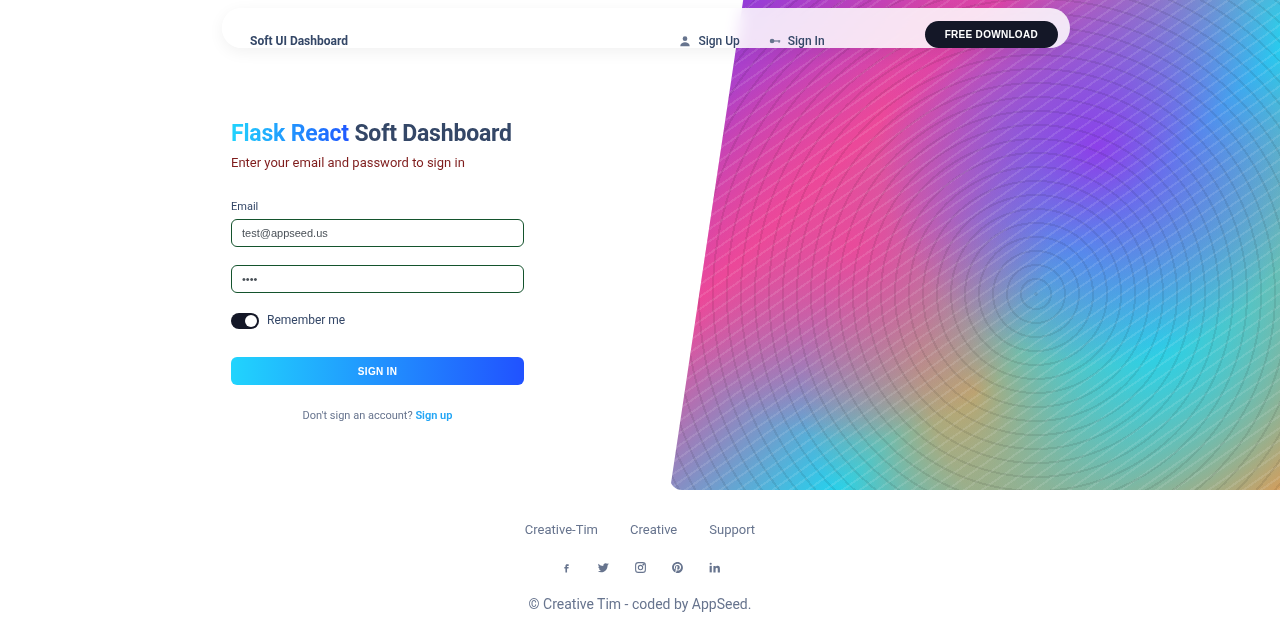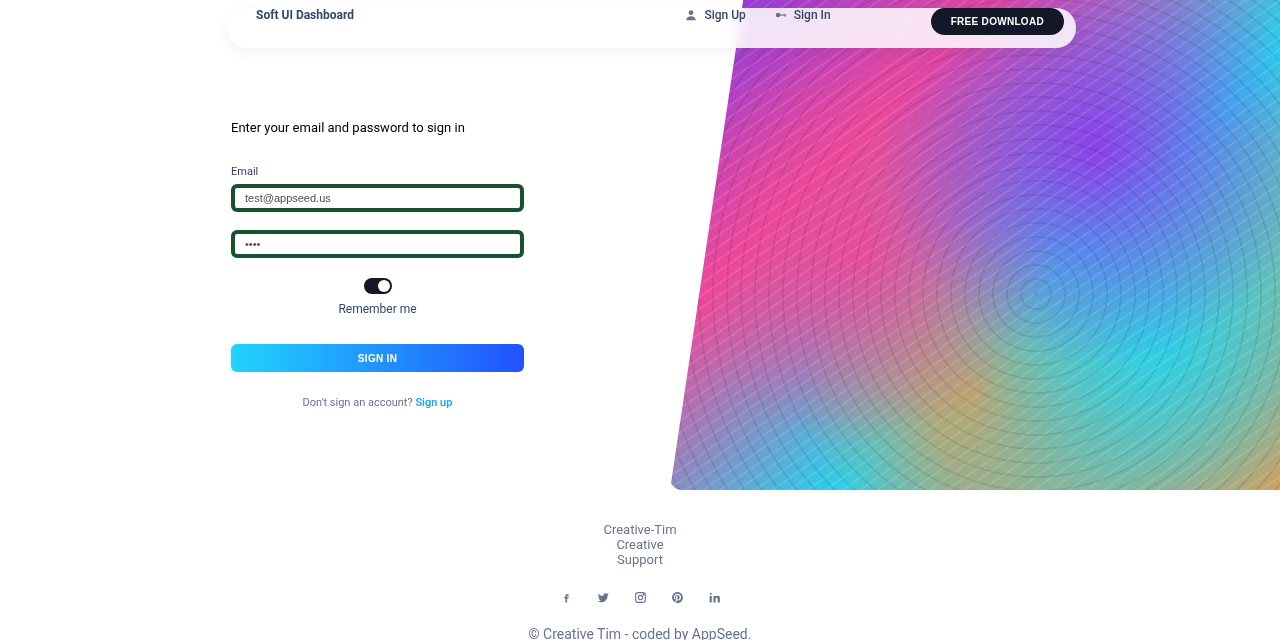--- a/index.html
+++ b/index.html
@@ -64,29 +64,29 @@
         rgba(0,0,0,0.08) 2px,
         transparent 2px,
         transparent 14px
       );
     }
     
     
     .navbar {
       position: absolute;
       top: 8px;
-      left: 228px;
+      left: 222px;
       width: 848px;
       height: 40px;
       background: rgba(255,255,255,0.85);
       backdrop-filter: blur(8px);
       border-radius: 20px;
       box-shadow: 0 4px 16px rgba(0,0,0,0.06);
       display: flex;
-      align-items: flex-start;
+      align-items: flex-end;
       padding: 0 12px 0 28px;
       z-index: 10;
     }
     
     .brand {
       font-size: 12px;
       font-weight: 700;
       color: #344767;
       flex: 0 0 auto;
     }
@@ -154,50 +154,49 @@
       background-clip: text;
       color: transparent;
     }
     
     .title .dark {
       color: #344767;
     }
     
     .subtitle {
       font-size: 13px;
-      color: #000000;
+      color: #7f1d1d;
       margin-bottom: 30px;
     }
     
     .field-label {
       font-size: 11px;
       font-weight: 400;
       color: #344767;
       margin-bottom: 6px;
     }
     
     .text-input {
       width: 100%;
       height: 28px;
-      border: 4px solid #14532d;
+      border: 1px solid #14532d;
       border-radius: 6px;
       padding: 6px 10px;
       font-size: 11px;
       color: #495057;
       margin-bottom: 18px;
       outline: none;
     }
     
     .remember-row {
       display: flex;
-      align-items: center;
+      align-items: flex-start;
       gap: 8px;
       margin-top: 2px;
       margin-bottom: 28px;
-      flex-direction: column;
     }
     
     .toggle {
       width: 28px;
       height: 16px;
       background: #141727;
       border-radius: 10px;
       position: relative;
       cursor: pointer;
       flex-shrink: 0;
@@ -249,22 +248,22 @@
       position: absolute;
       left: 0;
       right: 0;
       top: 522px;
       text-align: center;
     }
     
     .footer-links {
       display: flex;
       justify-content: center;
+      gap: 32px;
       margin-bottom: 24px;
-      flex-direction: column;
     }
     
     .footer-link {
       font-size: 13px;
       color: #67748e;
       cursor: pointer;
     }
     
     .social-row {
       display: flex;
@@ -316,20 +315,23 @@
             <rect x="18" y="11" width="2" height="4"></rect>
           </svg>
       </span>
       <span>Sign In</span>
     </div>
   </div>
   <button class="download-btn">FREE DOWNLOAD</button>
 </div>
 
 <div class="signin-area">
+  <h1 class="title">
+    <span class="grad">Flask React </span><span class="dark">Soft Dashboard</span>
+  </h1>
   <p class="subtitle">Enter your email and password to sign in</p>
   
   <div class="field-label">Email</div>
   <input type="text" class="text-input" value="test@appseed.us" style="">
   
   <input type="password" class="text-input" value="pass" style="">
   
   <div class="remember-row">
     <div class="toggle">
       <div class="toggle-knob"></div>

